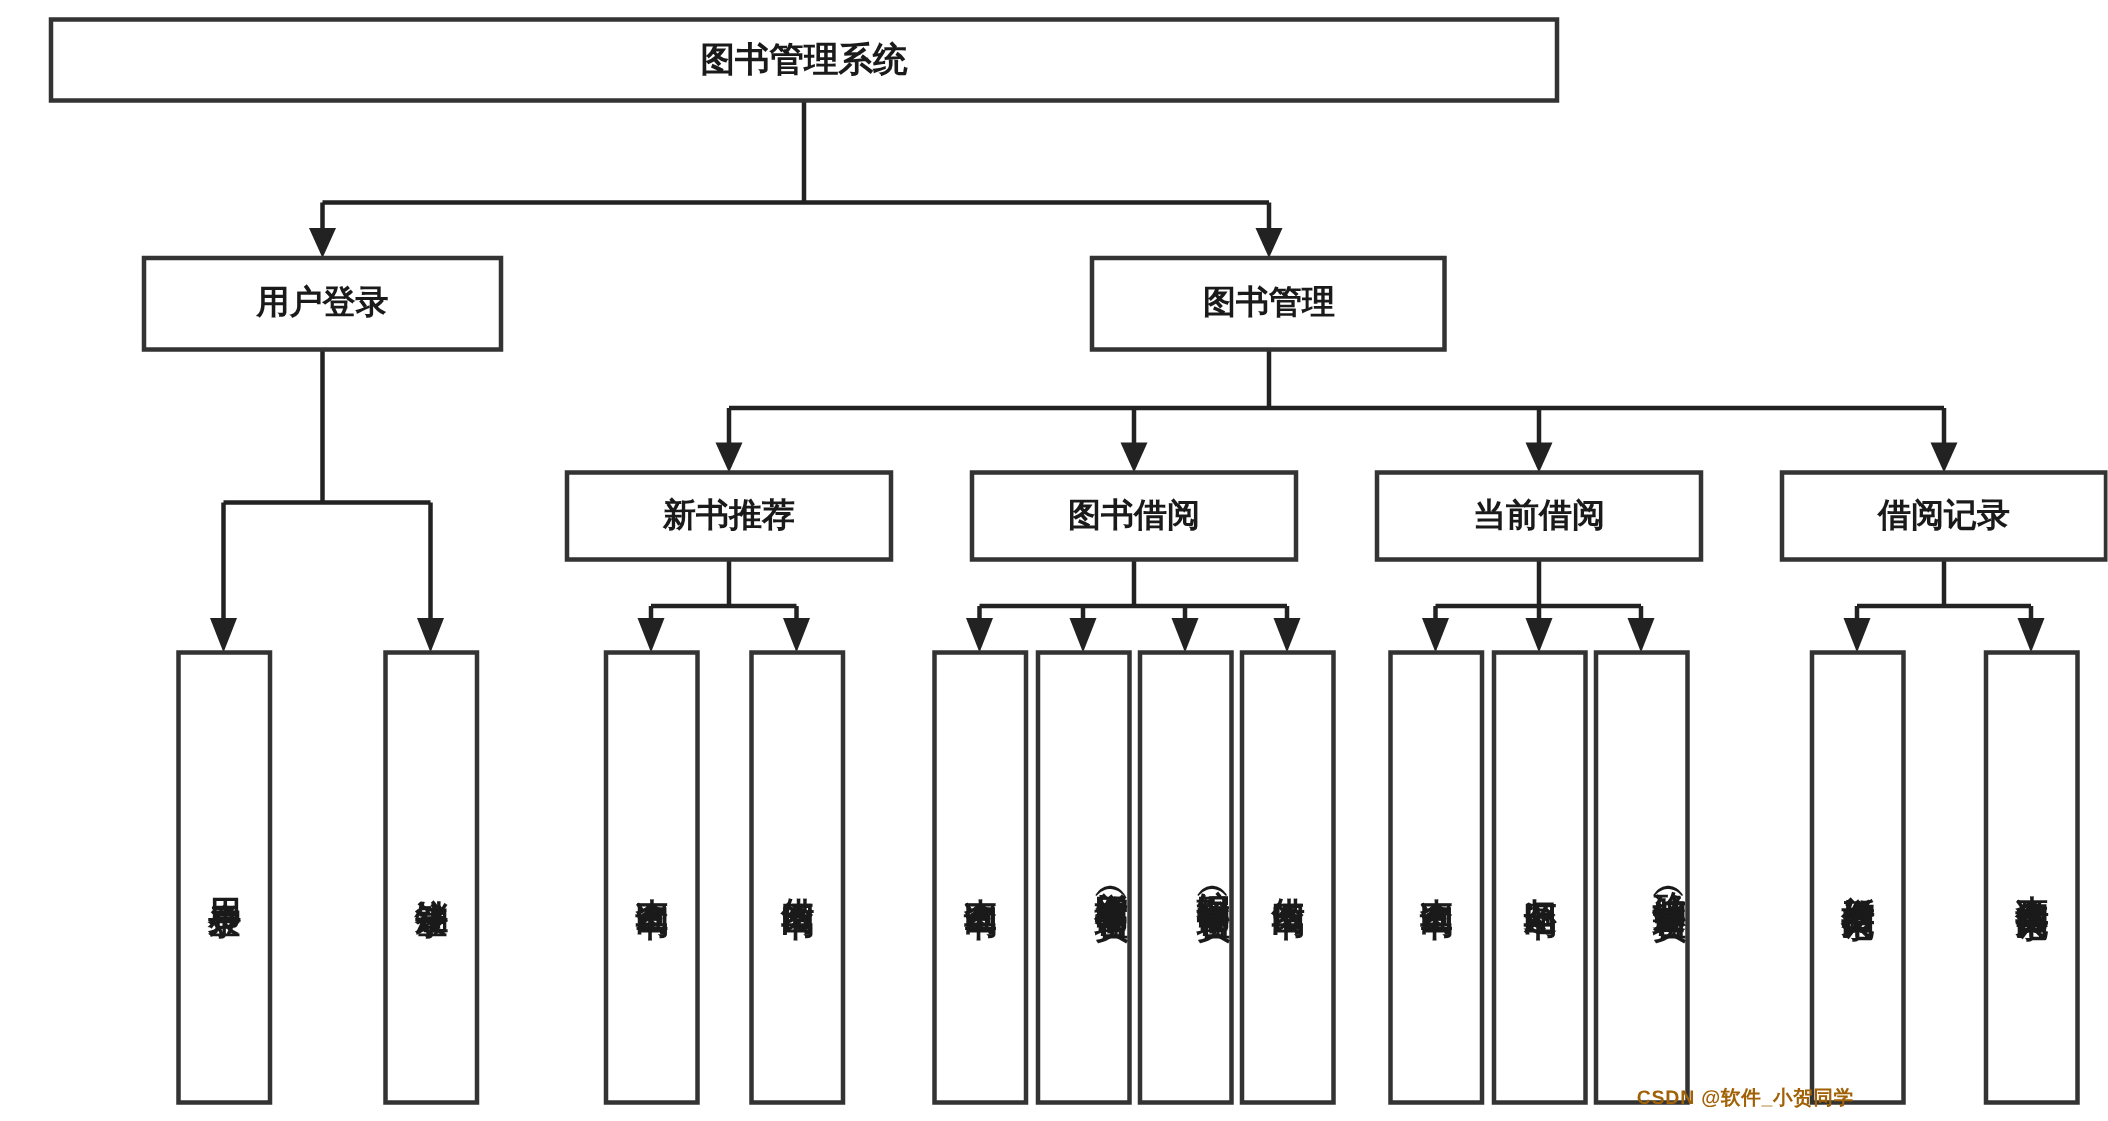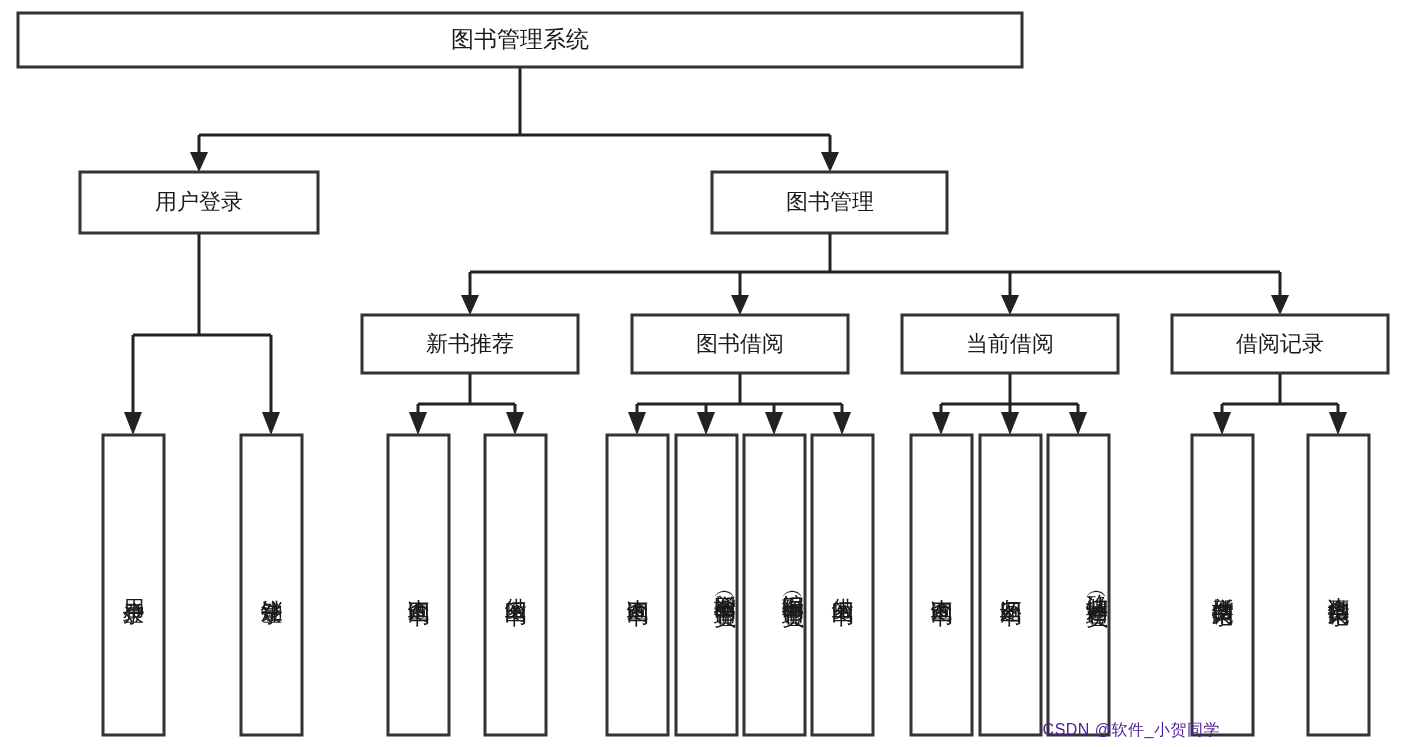--- a/index.html
+++ b/index.html
@@ -9,23 +9,24 @@
   }
   body {
     width: 1405px;
     height: 747px;
     font-family: "Liberation Sans", "DejaVu Sans", sans-serif;
     overflow: hidden;
     position: relative;
   }
   #diagram-root {
     position: absolute;
-    left: 0; top: 0;
+    left: 16px; top: 0;
     width: 1228px;
     height: 747px;
+    font-weight: bold;
   }
   svg.diagram {
     display: block;
     width: 1405px;
     height: 747px;
   }
   .node-rect {
     fill: #ffffff;
     stroke: #333333;
     stroke-width: 3;
@@ -68,22 +69,22 @@
     line-height: 1.12;
     letter-spacing: 2px;
     white-space: nowrap;
     pointer-events: none;
   }
   .watermark {
     position: absolute;
     right: 8px;
     bottom: 6px;
     font-family: "Liberation Sans", "DejaVu Sans", sans-serif;
-    font-size: 16px;
-    color: #4c1d95;
+    font-size: 13px;
+    color: #a16207;
     letter-spacing: 0.5px;
     white-space: nowrap;
   }
 </style>
 </head>
 <body>
 
 <div id="diagram-root">
 
   <svg class="diagram" viewBox="0 0 1405 747" xmlns="http://www.w3.org/2000/svg">

